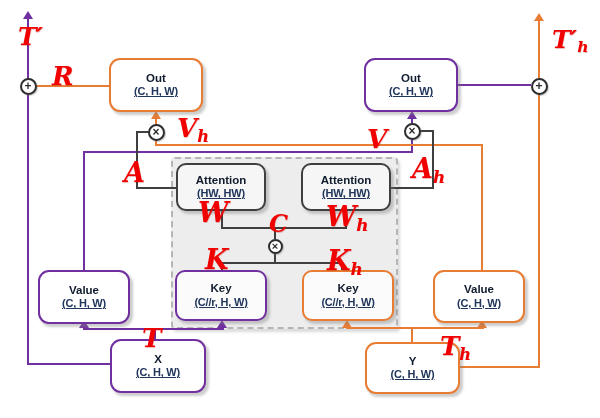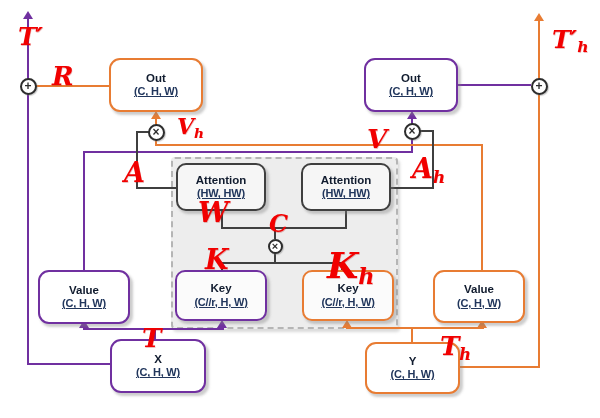--- a/index.html
+++ b/index.html
@@ -161,45 +161,48 @@
   <div class="node small" style="left:267.5px;top:239px">
     <span>×</span>
   </div>
 
   <div class="rlabel" style="left:18px;top:24px;font-size:25px">
     <span>T′</span>
   </div>
   <div class="rlabel" style="left:52px;top:63px;font-size:26px">
     <span>R</span>
   </div>
-  <div class="rlabel" style="left:177px;top:115px;font-size:22px">
+  <div class="rlabel" style="left:177px;top:115px;font-size:26px">
     <span>V</span><span class="sub">h</span>
   </div>
   <div class="rlabel" style="left:124px;top:159px;font-size:27px">
     <span>A</span>
   </div>
   <div class="rlabel" style="left:552px;top:27px;font-size:25px">
     <span>T′</span><span class="sub">h</span>
   </div>
   <div class="rlabel" style="left:367px;top:126px;font-size:26px">
     <span>V</span>
   </div>
   <div class="rlabel" style="left:412px;top:155px;font-size:27px">
     <span>A</span><span class="sub">h</span>
   </div>
   <div class="rlabel" style="left:198px;top:199px;font-size:27px">
     <span>W</span>
   </div>
   <div class="rlabel" style="left:269px;top:212px;font-size:24px">
     <span>C</span>
   </div>
+  <div class="rlabel" style="left:326px;top:203px;font-size:27px">
+    <span>W</span><span class="sub">h</span>
+  </div>
   <div class="rlabel" style="left:205px;top:246px;font-size:27px">
     <span>K</span>
   </div>
-  <div class="rlabel" style="left:327px;top:247px;font-size:36px">
+  <div class="rlabel" style="left:327px;top:247px;font-size:27px">
     <span>K</span><span class="sub">h</span>
   </div>
   <div class="rlabel" style="left:142px;top:325px;font-size:26px">
     <span>T</span>
   </div>
   <div class="rlabel" style="left:440px;top:333px;font-size:26px">
     <span>T</span><span class="sub">h</span>
   </div>
 
 </div>

